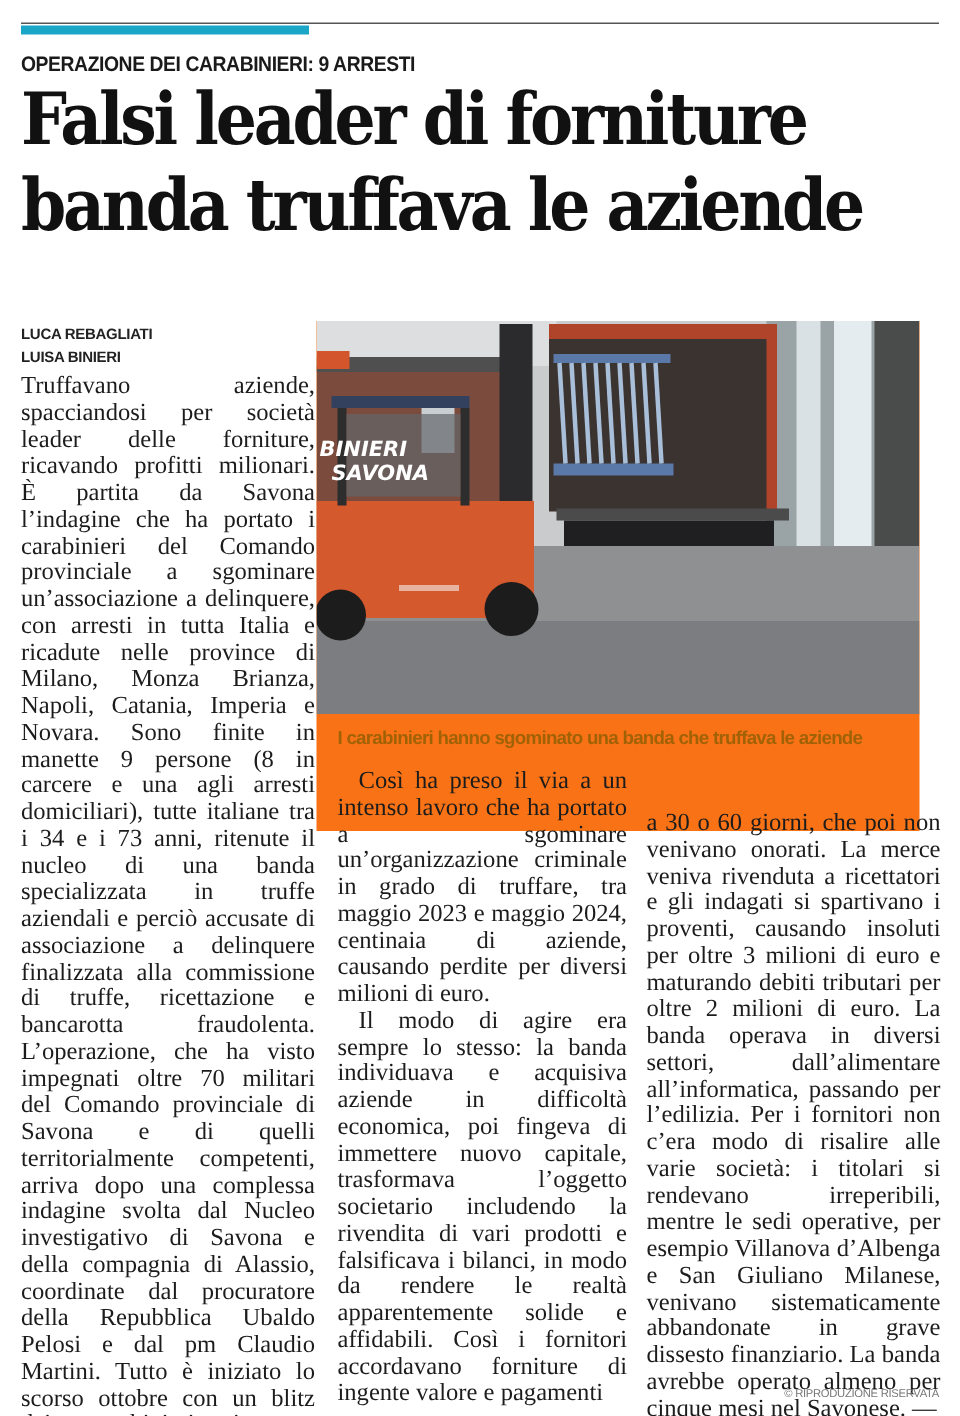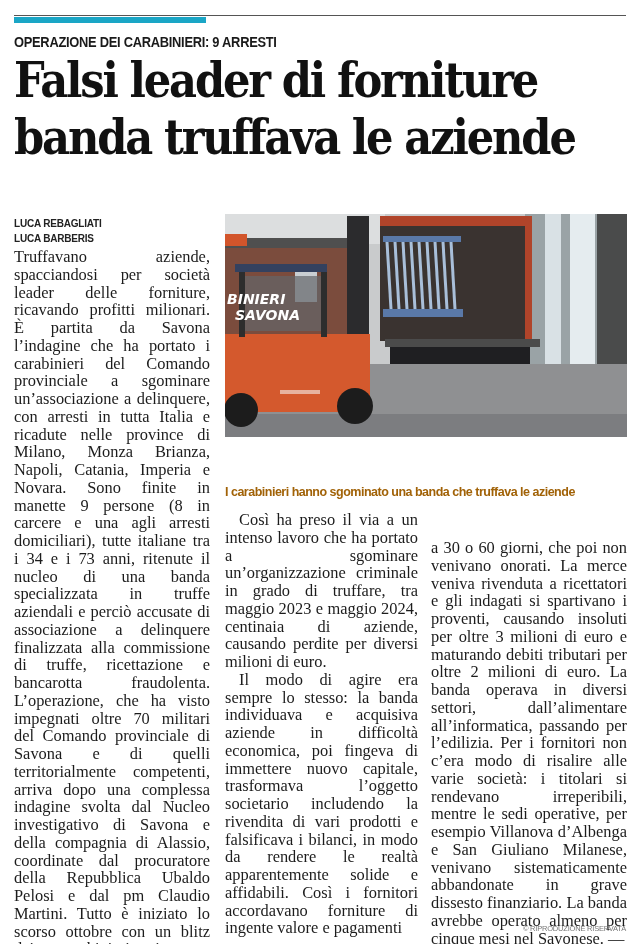--- a/index.html
+++ b/index.html
@@ -20,21 +20,21 @@
 
   .body-text { font-family: "Liberation Serif", serif; font-size: 16.4px; line-height: 17.75px;
     text-align: justify; hyphens: manual; color: #1c1c1c; }
 
   .col1 { position: absolute; left: 14px; top: 248px; width: 196px; }
   .col2 { position: absolute; left: 225px; top: 511px; width: 193px; }
   .col3 { position: absolute; left: 431px; top: 539px; width: 196px; }
   .col2 p, .col3 p, .col1 p { margin: 0; }
   .indent { text-indent: 14px; }
 
-  .photo { position: absolute; left: 225px; top: 214px; width: 402px; height: 223px; overflow: hidden; background: #f97316; }
+  .photo { position: absolute; left: 211px; top: 214px; width: 402px; height: 340px; overflow: hidden; background: #f97316; }
   .caption { position: absolute; left: 225px; top: 485px; font-family: Liberation Sans, sans-serif;
     font-weight: bold; font-size: 12.5px; letter-spacing: -0.5px; color: #a16207; white-space: nowrap; }
 
   .copyright { position: absolute; right: 14px; top: 924px; font-family: "Liberation Sans", sans-serif;
     font-size: 7.5px; color: #777; letter-spacing: -0.2px; padding-left: 35px; }
 </style>
 </head>
 <body>
 
 <div class="top-rule"></div>
@@ -42,21 +42,21 @@
 
 <div class="kicker">OPERAZIONE DEI CARABINIERI: 9 ARRESTI</div>
 
 <div class="headline">
   <div>Falsi leader di forniture</div>
   <div>banda truffava le aziende</div>
 </div>
 
 <div class="bylines">
   <div>LUCA REBAGLIATI</div>
-  <div>LUCA BARBERIS</div>
+  <div>LUISA BINIERI</div>
 </div>
 
 <div class="col1 body-text">
   <p>Truffavano aziende, spacciandosi per società leader delle forniture, ricavando profitti milionari. È partita da Savona l’indagine che ha portato i carabinieri del Comando provinciale a sgominare un’associazione a delinquere, con arresti in tutta Italia e ricadute nelle province di Milano, Monza Brianza, Napoli, Catania, Imperia e Novara. Sono finite in manette 9 persone (8 in carcere e una agli arresti domiciliari), tutte italiane tra i 34 e i 73 anni, ritenute il nucleo di una banda specializzata in truffe aziendali e perciò accusate di associazione a delinquere finalizzata alla commissione di truffe, ricettazione e bancarotta fraudolenta. L’operazione, che ha visto impegnati oltre 70 militari del Comando provinciale di Savona e di quelli territorialmente competenti, arriva dopo una complessa indagine svolta dal Nucleo investigativo di Savona e della compagnia di Alassio, coordinate dal procuratore della Repubblica Ubaldo Pelosi e dal pm Claudio Martini. Tutto è iniziato lo scorso ottobre con un blitz dei carabinieri in un capannone di Villanova d’Albenga, dove sono state rinvenute 55 ton-</p>
 </div>
 
 <div class="photo">
   <svg width="402" height="262" viewBox="0 0 402 262">
 
     <rect x="0" y="0" width="402" height="262" fill="#c9cbcc"></rect>

